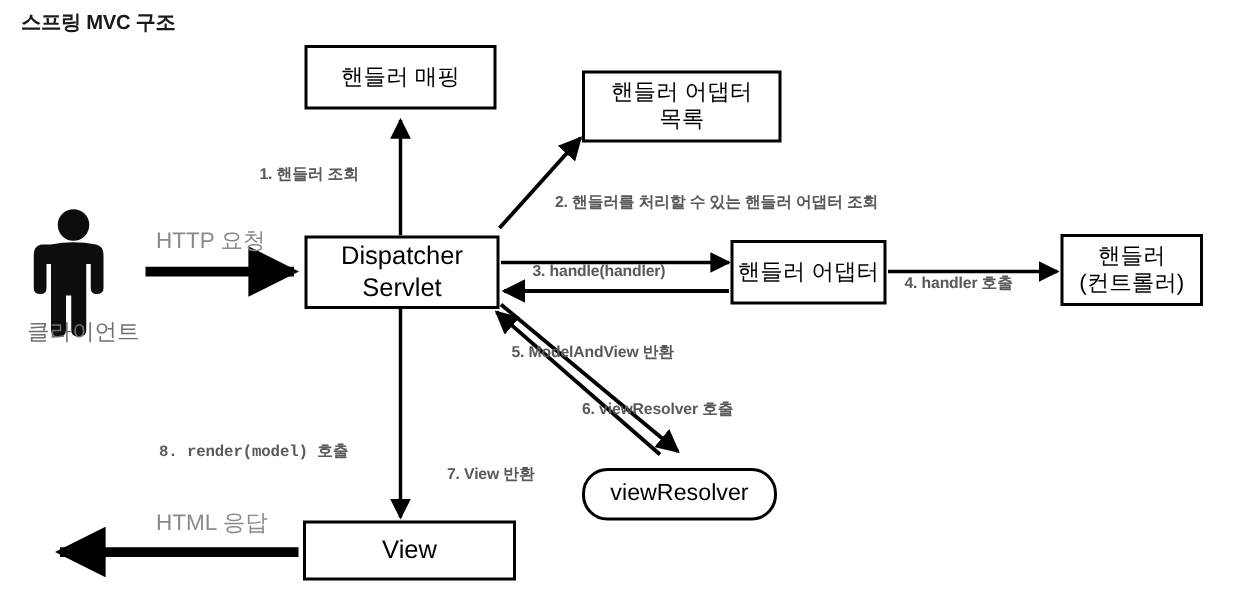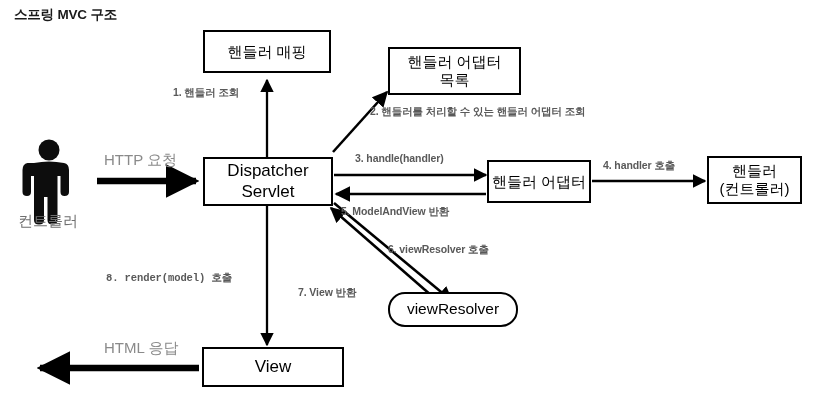--- a/index.html
+++ b/index.html
@@ -56,20 +56,21 @@
   .node.en-small { font-size: 15.5px; }
 
   .edge-label {
     position: absolute;
     font-size: 10.5px;
     font-weight: bold;
     color: #595959;
     white-space: nowrap;
     z-index: 4;
     letter-spacing: -0.1px;
+    margin-top: 23px;
   }
   .io-label {
     position: absolute;
     font-size: 15px;
     font-weight: normal;
     color: #8a8a8a;
     white-space: nowrap;
     z-index: 4;
   }
   .actor-label {
@@ -139,29 +140,29 @@
 
   <div class="node kr" style="left:487px; top:160px; width:104px; height:43px;">
     <span class="node-label">핸들러 어댑터</span>
   </div>
 
   <div class="node kr" style="left:707px; top:156px; width:95px; height:48px;">
     <span class="node-label">핸들러
 (컨트롤러)</span>
   </div>
 
-  <div class="node en-small" style="left:388px; top:292px; width:130px; height:35px;border-radius:17px;">
+  <div class="node en-small" style="left:388px; top:312px; width:130px; height:35px;border-radius:17px;">
     <span class="node-label">viewResolver</span>
   </div>
 
   <div class="node en" style="left:202px; top:347px; width:142px; height:40px;">
     <span class="node-label">View</span>
   </div>
 
-  <div class="actor-label" style="left:18px; top:212px;">컨트롤러</div>
+  <div class="actor-label" style="left:18px; top:212px;">클라이언트</div>
 
   <div class="io-label" style="left:104px; top:151px;">HTTP 요청</div>
 
   <div class="io-label" style="left:104px; top:339px;">HTML 응답</div>
 
   <div class="edge-label" style="left:173px; top:86px;">1. 핸들러 조회</div>
 
   <div class="edge-label" style="left:370px; top:105px;">2. 핸들러를 처리할 수 있는 핸들러 어댑터 조회</div>
 
   <div class="edge-label" style="left:355px; top:152px;">3. handle(handler)</div>

